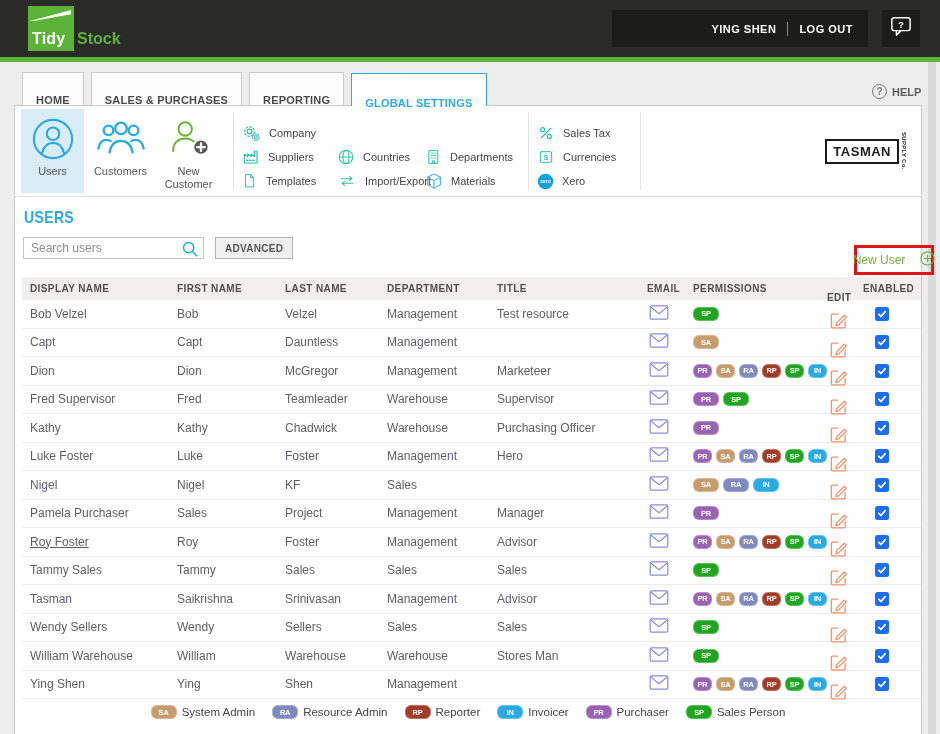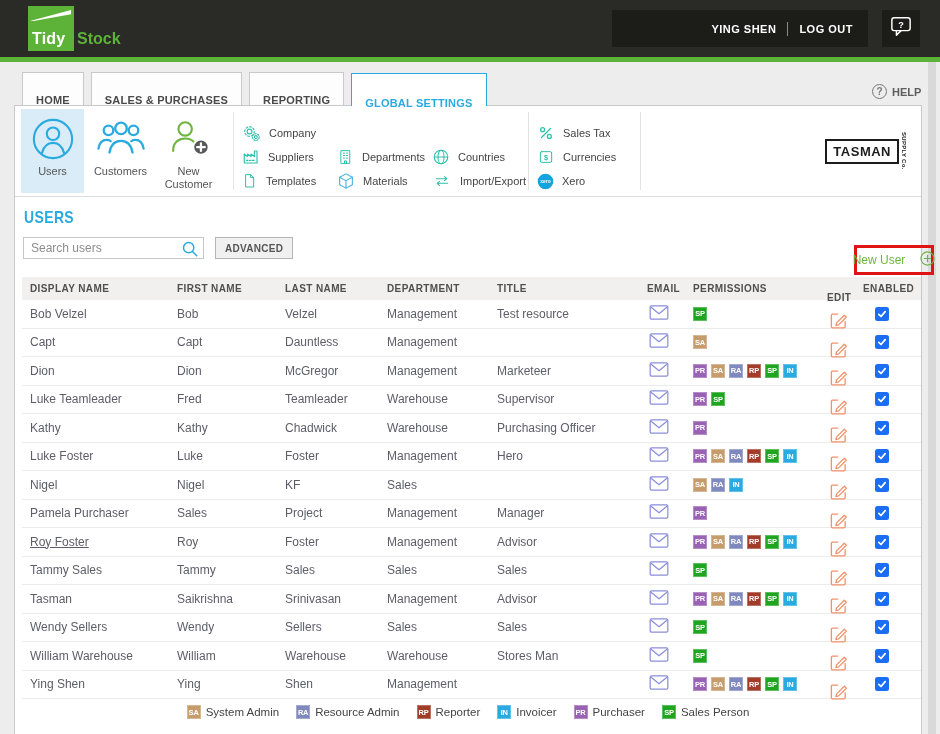--- a/index.html
+++ b/index.html
@@ -81,21 +81,21 @@
   .thead { display:flex; background:#f1f0ef; height:23px; align-items:center; }
   .th { font-size:10px; font-weight:bold; color:#4f4f4f; letter-spacing:0.4px; cursor:pointer; }
   .c1 { width:155px; padding-left:8px; }
   .c2 { width:108px; } .c3 { width:102px; } .c4 { width:110px; } .c5 { width:150px; }
   .c6 { width:46px; } .c7 { width:134px; } .c8 { width:36px;margin-top:17px; } .c9 { width:52px; }
   .trow { display:flex; align-items:center; height:28.5px; border-bottom:1px solid #ebebeb;
           font-size:12px; color:#5d5d68; }
   .dn { cursor:pointer; }
   .dn.underline { text-decoration:underline; }
   .badges { display:flex; gap:4px; }
-  .badge { width:14px; height:14px; border-radius:0; color:#fff; font-size:7.5px; font-weight:bold;
+  .badge { width:26px; height:14px; border-radius:6px; color:#fff; font-size:7.5px; font-weight:bold;
            display:flex; align-items:center; justify-content:center; letter-spacing:-0.2px;
            box-shadow:inset 0 0 0 1px rgba(255,255,255,0.28); }
   .cbx { width:14px; height:14px; background:#1b6ef3; border-radius:2.5px; display:flex; align-items:center;
          justify-content:center; margin-left:12px; cursor:pointer; }
   .email-ic { cursor:pointer; display:inline-flex; margin-left:2px; }
   .edit-ic { cursor:pointer; display:inline-flex; margin-left:2px; }
 
   
   .legend { position:absolute; left:0; top:599px; width:100%; display:flex; justify-content:center;
             gap:17px; align-items:center; font-size:11.5px; color:#444; }
@@ -202,59 +202,59 @@
           <div class="sitem">
             <span style="display:inline-flex">
               <svg width="16" height="18" viewBox="0 0 24 24" fill="none" stroke="#2cc0a9" stroke-width="1.5" stroke-linecap="round" stroke-linejoin="round">
                 <path d="M6 2.5h7l4.5 4.5V21H6Z"></path>
                 <path d="M13 2.5V7h4.5"></path>
               </svg>
             </span>
             <span>Templates</span>
           </div>
         </div>
-        <div class="sgroup">
-          <div class="sitem">
-            <span style="display:inline-flex">
-              <svg width="17" height="18" viewBox="0 0 24 24" fill="none" stroke="#2cc0a9" stroke-width="1.4" stroke-linecap="round" stroke-linejoin="round">
-                <rect x="6" y="3" width="12" height="18"></rect>
-     <path d="M9 6.5h1.6M13.4 6.5H15M9 10h1.6M13.4 10H15M9 13.5h1.6M13.4 13.5H15M10.6 21v-3.5h2.8V21"></path>
-              </svg>
-            </span>
-            <span>Departments</span>
-          </div>
-          <div class="sitem">
-            <span style="display:inline-flex">
-              <svg width="18" height="18" viewBox="0 0 24 24" fill="none" stroke="#45b7e3" stroke-width="1.5" stroke-linecap="round" stroke-linejoin="round">
-                <path d="M12 2.5 20.5 7v10L12 21.5 3.5 17V7Z"></path>
-                <path d="M3.5 7 12 11.5 20.5 7M12 11.5V21.5"></path>
-              </svg>
-            </span>
-            <span>Materials</span>
-          </div>
-        </div>
         <div class="sgroup narrow">
           <div class="sitem">
             <span style="display:inline-flex">
               <svg width="18" height="18" viewBox="0 0 24 24" fill="none" stroke="#2cc0a9" stroke-width="1.4" stroke-linecap="round" stroke-linejoin="round">
                 <circle cx="12" cy="12" r="9"></circle>
                 <ellipse cx="12" cy="12" rx="4" ry="9"></ellipse>
                 <path d="M3 12h18"></path>
               </svg>
             </span>
             <span>Countries</span>
           </div>
           <div class="sitem">
             <span style="display:inline-flex">
               <svg width="20" height="16" viewBox="0 0 24 24" fill="none" stroke="#2cc0a9" stroke-width="1.6" stroke-linecap="round" stroke-linejoin="round">
                 <path d="M3.5 8.5H19M15.8 5.5l3.4 3-3.4 3"></path>
                 <path d="M20.5 15.5H5M8.2 12.5l-3.4 3 3.4 3"></path>
               </svg>
             </span>
             <span>Import/Export</span>
+          </div>
+        </div>
+        <div class="sgroup">
+          <div class="sitem">
+            <span style="display:inline-flex">
+              <svg width="17" height="18" viewBox="0 0 24 24" fill="none" stroke="#2cc0a9" stroke-width="1.4" stroke-linecap="round" stroke-linejoin="round">
+                <rect x="6" y="3" width="12" height="18"></rect>
+     <path d="M9 6.5h1.6M13.4 6.5H15M9 10h1.6M13.4 10H15M9 13.5h1.6M13.4 13.5H15M10.6 21v-3.5h2.8V21"></path>
+              </svg>
+            </span>
+            <span>Departments</span>
+          </div>
+          <div class="sitem">
+            <span style="display:inline-flex">
+              <svg width="18" height="18" viewBox="0 0 24 24" fill="none" stroke="#45b7e3" stroke-width="1.5" stroke-linecap="round" stroke-linejoin="round">
+                <path d="M12 2.5 20.5 7v10L12 21.5 3.5 17V7Z"></path>
+                <path d="M3.5 7 12 11.5 20.5 7M12 11.5V21.5"></path>
+              </svg>
+            </span>
+            <span>Materials</span>
           </div>
         </div>
         <div class="vdiv"></div>
         <div class="sgroup">
           <div class="sitem">
             <span style="display:inline-flex">
               <svg width="18" height="18" viewBox="0 0 24 24" fill="none" stroke="#2cc0a9" stroke-width="1.7" stroke-linecap="round" stroke-linejoin="round">
                 <path d="M6 18 18 6"></path>
                 <circle cx="7.5" cy="7.5" r="2.6"></circle>
                 <circle cx="16.5" cy="16.5" r="2.6"></circle>
@@ -415,21 +415,21 @@
             </span></div>
           <div class="c9">
             <span class="cbx">
               <svg width="10" height="10" viewBox="0 0 12 12">
                 <path d="M2.2 6.4 4.8 9 9.8 3.2" stroke="#fff" stroke-width="2.1" fill="none" stroke-linecap="round" stroke-linejoin="round"></path>
               </svg>
             </span>
           </div>
         </div>
         <div class="trow">
-          <div class="c1"><span class="dn">Luke Teamleader</span></div>
+          <div class="c1"><span class="dn">Fred Supervisor</span></div>
           <div class="c2">Fred</div>
           <div class="c3">Teamleader</div>
           <div class="c4">Warehouse</div>
           <div class="c5">Supervisor</div>
           <div class="c6"><span class="email-ic">
               <svg width="20" height="15" viewBox="0 0 22 17" fill="none" stroke="#8b8fd9" stroke-width="1.4" stroke-linecap="round" stroke-linejoin="round">
                 <rect x="1" y="1" width="20" height="15" rx="1.5"></rect>
                 <path d="M2 2.5 11 10l9-7.5"></path>
               </svg>
             </span></div>

